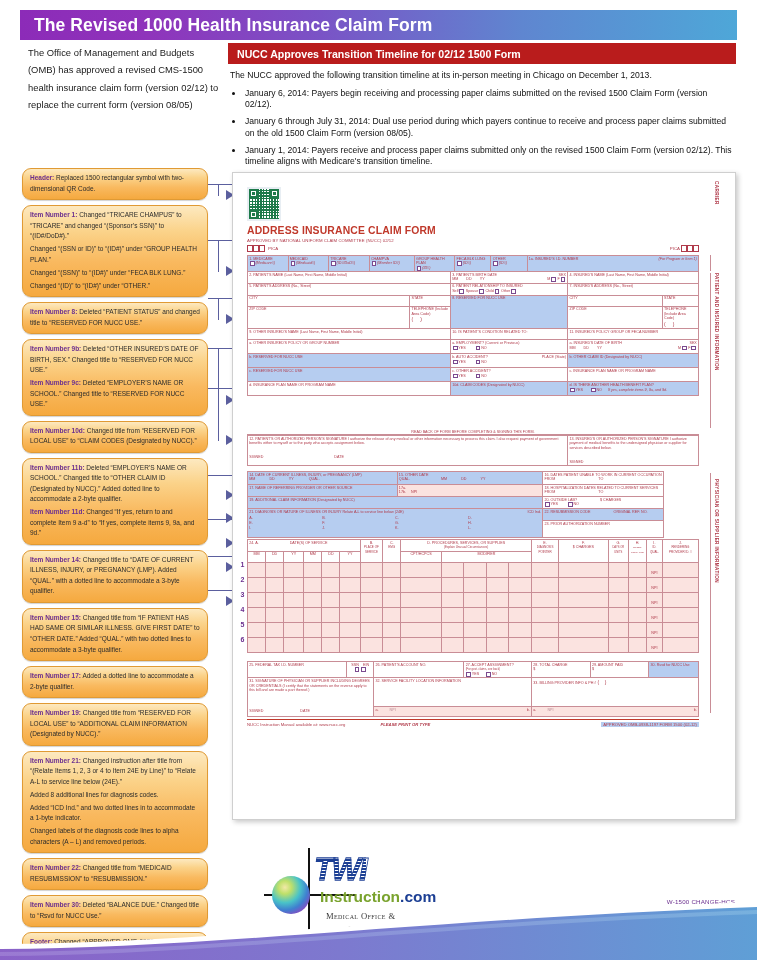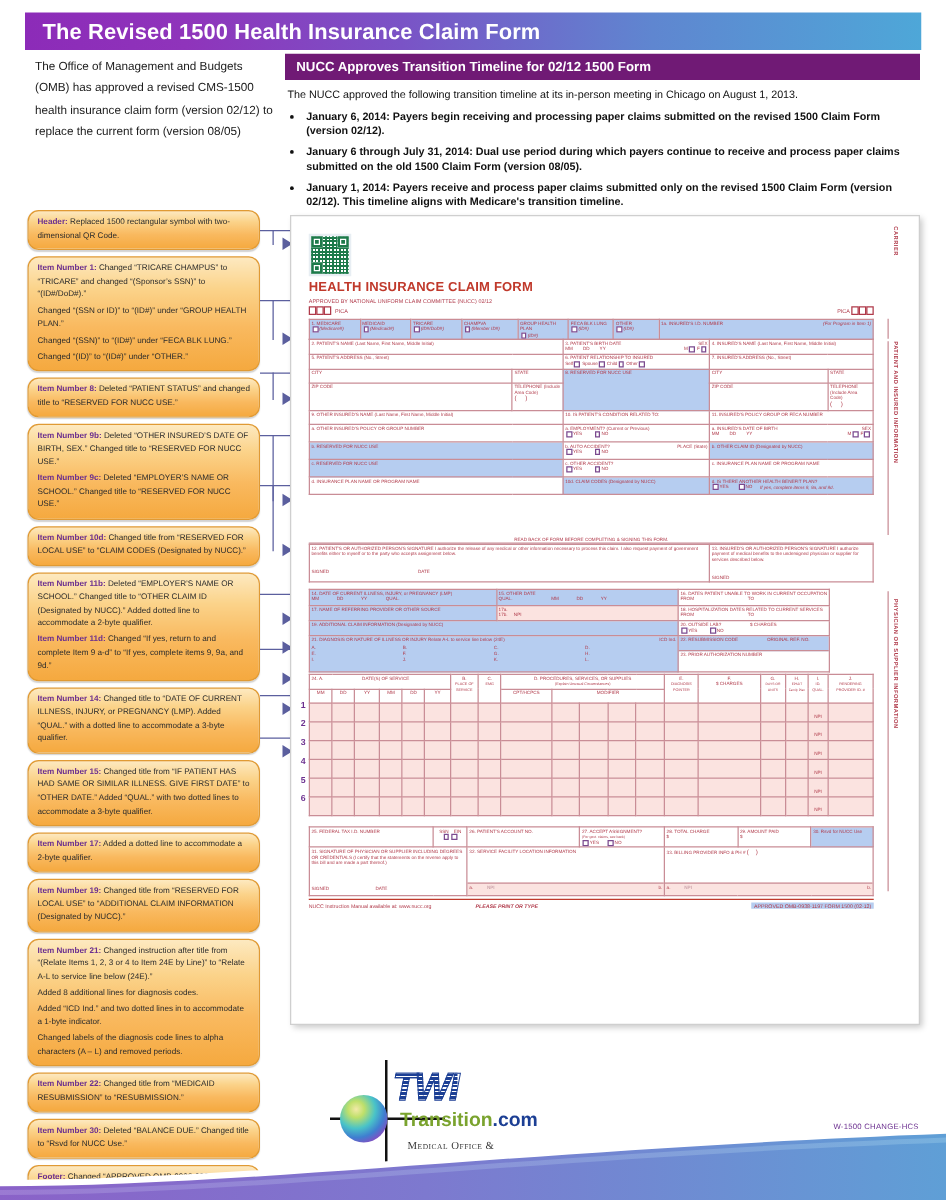--- a/index.html
+++ b/index.html
@@ -25,32 +25,32 @@
 
   
   .intro{
     position:absolute; left:28px; top:44px; width:195px;
     font-size:9.4px; line-height:1.85; color:#1a1a1a;
   }
 
   
   .nucc-bar{
     position:absolute; left:228px; top:43px; width:508px; height:21px;
-    background:#701a75; display:flex; align-items:center; padding-left:9px;
+    background:#b91c1c; display:flex; align-items:center; padding-left:9px;
   }
   .nucc-bar .t{ color:#fff; font-size:10.6px; font-weight:bold; }
   .nucc-intro{
     position:absolute; left:230px; top:70px; width:506px;
     font-size:8.6px; line-height:1.35; color:#111;
   }
   .bullets{
     position:absolute; left:232px; top:88px; width:504px;
     font-size:8.6px; line-height:1.33; color:#111;
   }
-  .bullets li{ margin-bottom:5.5px; padding-left:1px;font-weight:bold; }
+  .bullets li{ margin-bottom:5.5px; padding-left:1px; }
   .bullets ul{ margin:0; padding-left:12px; }
 
   
   .callouts{ position:absolute; left:22px; top:168px; width:186px; }
   .callout{
     background: linear-gradient(180deg,#fde9c0 0%, #fbd38a 28%, #f9b95f 62%, #f5a93f 100%);
     border:1px solid #e09a34;
     border-radius:9px;
     padding:4px 7px 5px 7px;
     margin-bottom:5px;
@@ -175,29 +175,29 @@
   .logo-tag .l2{ margin-left:22px; display:block; }
 
   .wcode{ position:absolute; right:22px; top:898px; font-size:6.2px; color:#6b2f8f; letter-spacing:.2px; }
 
   .swoosh{ position:absolute; left:0; bottom:0; width:757px; height:66px; overflow:hidden; }
 </style>
 </head>
 <body>
 
 <div class="title-bar">
-  <span class="t">The Revised 1500 Health Insurance Claim Form</span>
+  <span class="t">The Revised 1000 Health Insurance Claim Form</span>
 </div>
 
 <div class="intro">The Office of Management and Budgets (OMB) has approved a revised CMS-1500 health insurance claim form (version 02/12) to replace the current form (version 08/05)</div>
 
 <div class="nucc-bar">
   <span class="t">NUCC Approves Transition Timeline for 02/12 1500 Form</span>
 </div>
-<div class="nucc-intro">The NUCC approved the following transition timeline at its in-person meeting in Chicago on August 1, 2013.</div>
+<div class="nucc-intro">The NUCC approved the following transition timeline at its in-person meeting in Chicago on December 1, 2013.</div>
 <div class="bullets">
   <ul>
     <li>January 6, 2014: Payers begin receiving and processing paper claims submitted on the revised 1500 Claim Form (version 02/12).</li>
     <li>January 6 through July 31, 2014: Dual use period during which payers continue to receive and process paper claims submitted on the old 1500 Claim Form (version 08/05).</li>
     <li>January 1, 2014: Payers receive and process paper claims submitted only on the revised 1500 Claim Form (version 02/12). This timeline aligns with Medicare's transition timeline.</li>
   </ul>
 </div>
 
 <div class="callouts">
 
@@ -322,21 +322,21 @@
           </div>
         <div class="eye" style="right:0;top:0;">
             <i></i>
           </div>
         <div class="eye" style="left:0;bottom:0;">
             <i></i>
           </div>
       </div>
     </div>
 
-    <div class="form-title">HEALTH INSURANCE CLAIM FORM</div>
+    <div class="form-title">ADDRESS INSURANCE CLAIM FORM</div>
     <div class="form-sub">APPROVED BY NATIONAL UNIFORM CLAIM COMMITTEE (NUCC) 02/12</div>
 
     <div class="pica-row">
       <span class="pica-box"></span><span class="pica-box"></span><span class="pica-box"></span>
       <span class="pica-lbl">PICA</span>
       <span class="pica-right">
         <span class="pica-lbl">PICA</span>
         <span class="pica-box"></span><span class="pica-box"></span><span class="pica-box"></span>
       </span>
     </div>
@@ -858,21 +858,21 @@
 
   </div>
 </div>
 
 <div class="logo-wrap">
   <div class="logo-cross-v"></div>
   <div class="logo-cross-h"></div>
   <div class="logo-ball"></div>
   <div class="logo-twi">TWI</div>
   <div class="logo-hc">
-    <span class="g">Transition</span><span class="b">.com</span>
+    <span class="g">Instruction</span><span class="b">.com</span>
   </div>
   <div class="logo-tag">
     <span>Medical Office &amp;</span>
     <span class="l2">Printing Experts</span>
   </div>
 </div>
 
 <div class="wcode">W-1500 CHANGE-HCS</div>
 
 <div class="swoosh">

